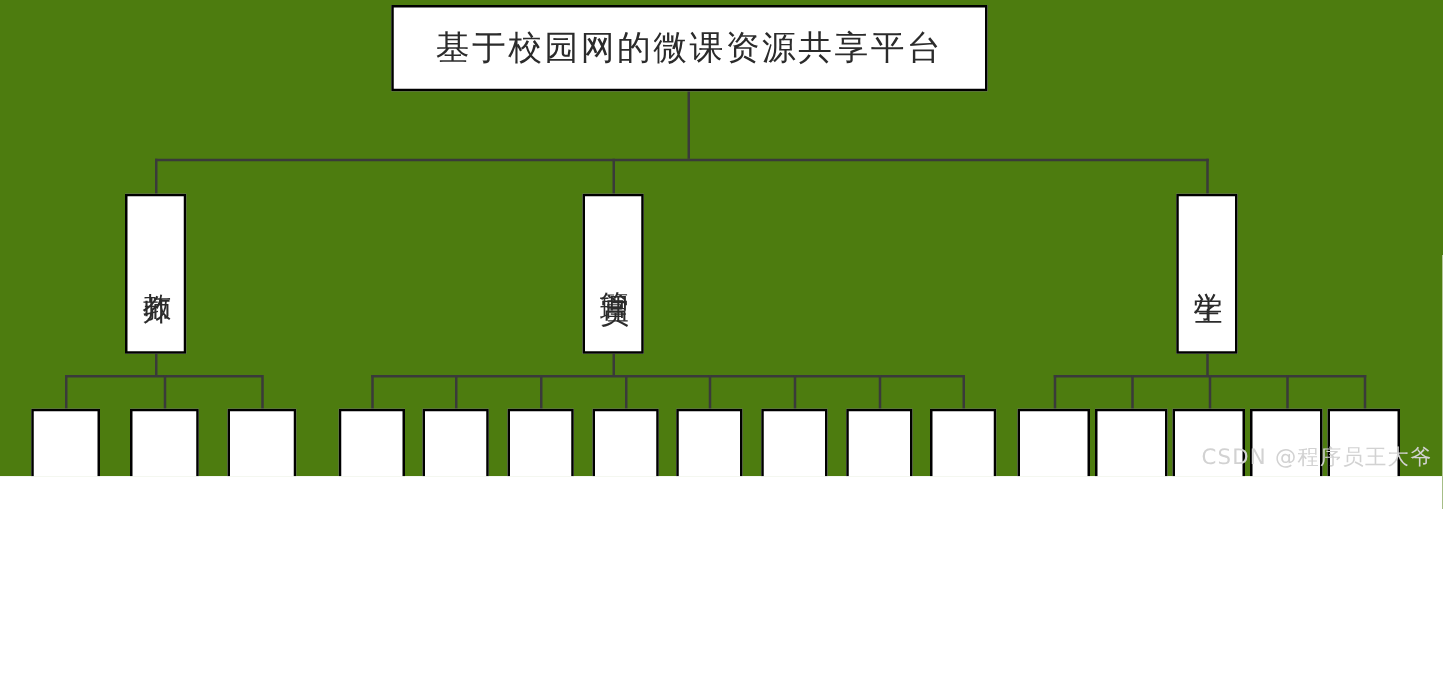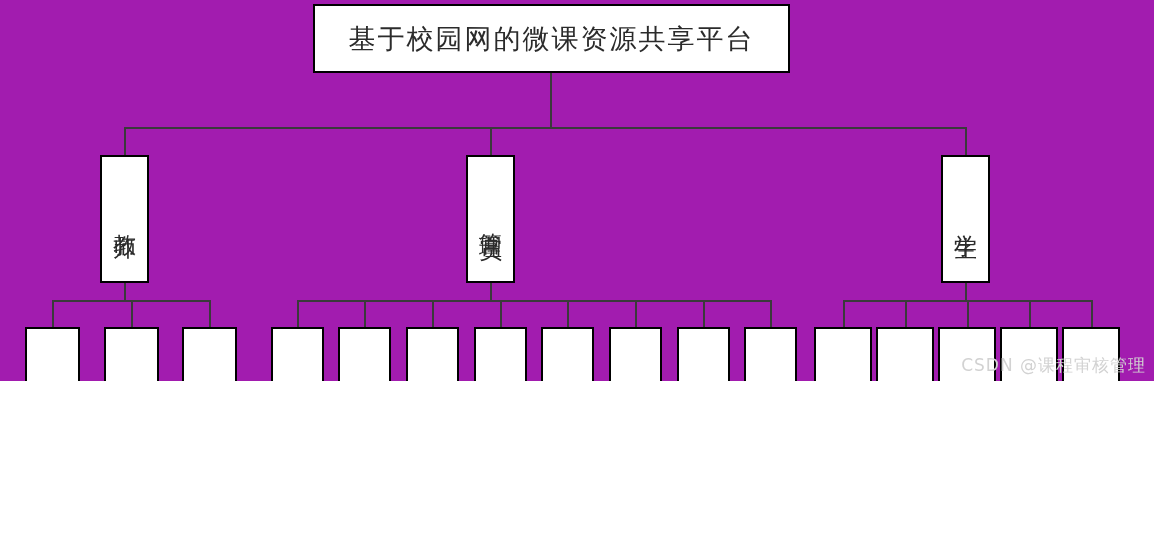--- a/index.html
+++ b/index.html
@@ -8,21 +8,21 @@
     background: #ffffff;
   }
   body {
     font-family: "DejaVu Serif", "Liberation Serif", serif;
     color: #1a1a1a;
   }
   #canvas {
     position: relative;
     width: 1154px;
     height: 381px;
-    background: #a21caf;
+    background: #4d7c0f;
     overflow: hidden;
   }
 
   
   .node {
     position: absolute;
     box-sizing: border-box;
     background: #ffffff;
     border: 2px solid #000000;
     display: flex;
@@ -178,15 +178,15 @@
   <div class="node leaf" style="left:938px; top:327px; width:58px; height:200px;">
     <span class="label">课程</span>
   </div>
   <div class="node leaf" style="left:1000px; top:327px; width:58px; height:200px;">
     <span class="label">资讯新闻</span>
   </div>
   <div class="node leaf" style="left:1062px; top:327px; width:58px; height:200px;">
     <span class="label">论坛</span>
   </div>
 
-  <div id="watermark">CSDN @课程审核管理</div>
+  <div id="watermark">CSDN @程序员王大爷</div>
 
 </div>
 
 </body></html>

